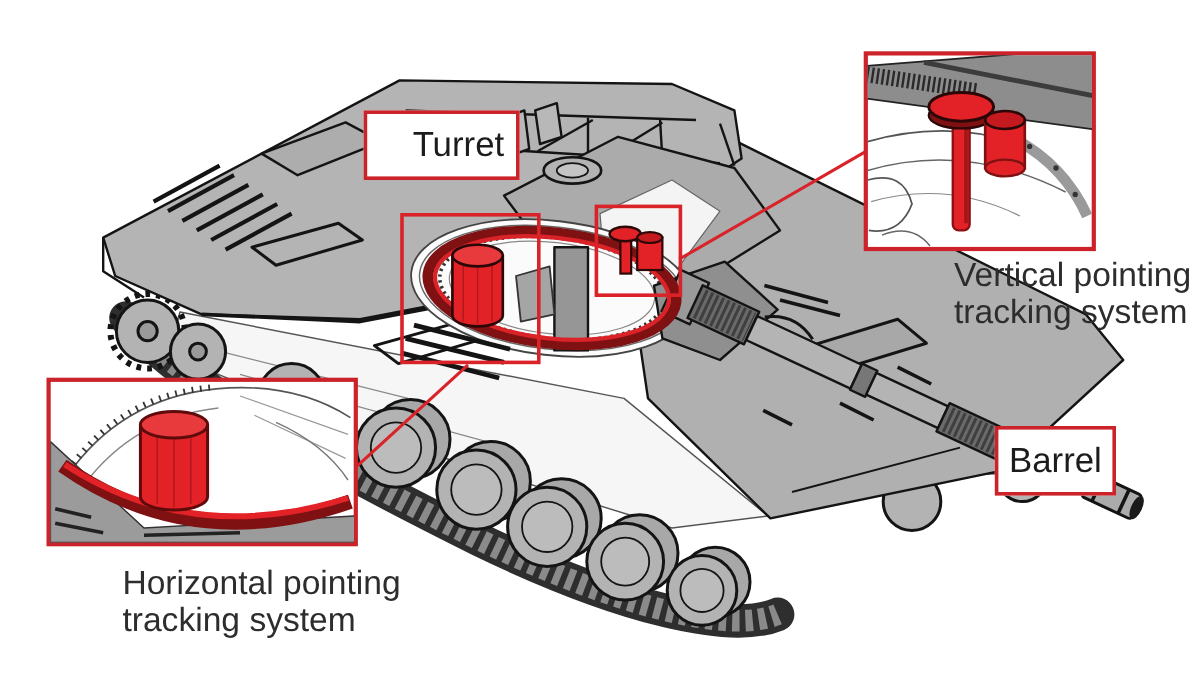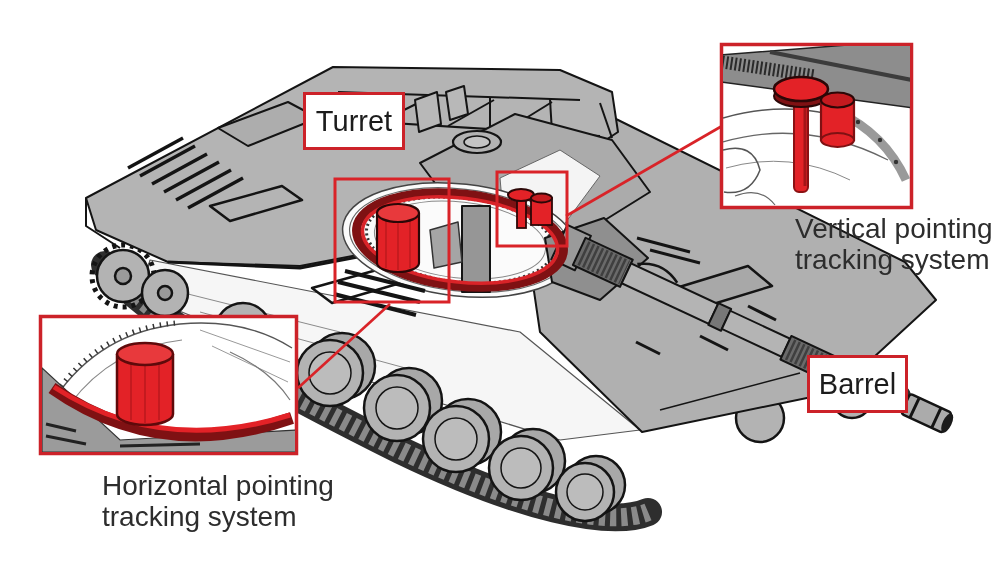--- a/index.html
+++ b/index.html
@@ -6,23 +6,23 @@
   .stage{
     position:relative;width:997px;height:569px;background:#ffffff;overflow:hidden;
     font-family:"Liberation Sans", sans-serif;
   }
   .stage svg{position:absolute;left:0;top:0;}
   .plabel{
     position:absolute;background:#ffffff;border:3px solid #cc2229;color:#1c1c1c;
     display:flex;align-items:center;justify-content:center;
     font-size:29px;line-height:1;white-space:nowrap;
   }
-  .plabel.turret{left:303px;top:92px;width:96px;height:52px;}
+  .plabel.turret{left:303px;top:92px;width:96px;height:52px;padding-left:28px;}
   .plabel.hull{left:521px;top:321px;width:93px;height:54px;}
-  .plabel.barrel{left:807px;top:355px;width:95px;height:52px;}
+  .plabel.barrel{left:829px;top:355px;width:95px;height:52px;}
   .caption{
     position:absolute;color:#2d2d2d;font-size:28px;line-height:31px;white-space:nowrap;
   }
   .caption.vertical{left:795px;top:213px;}
   .caption.horizontal{left:102px;top:470px;}
 </style>
 </head>
 <body>
 
 <div class="stage">

